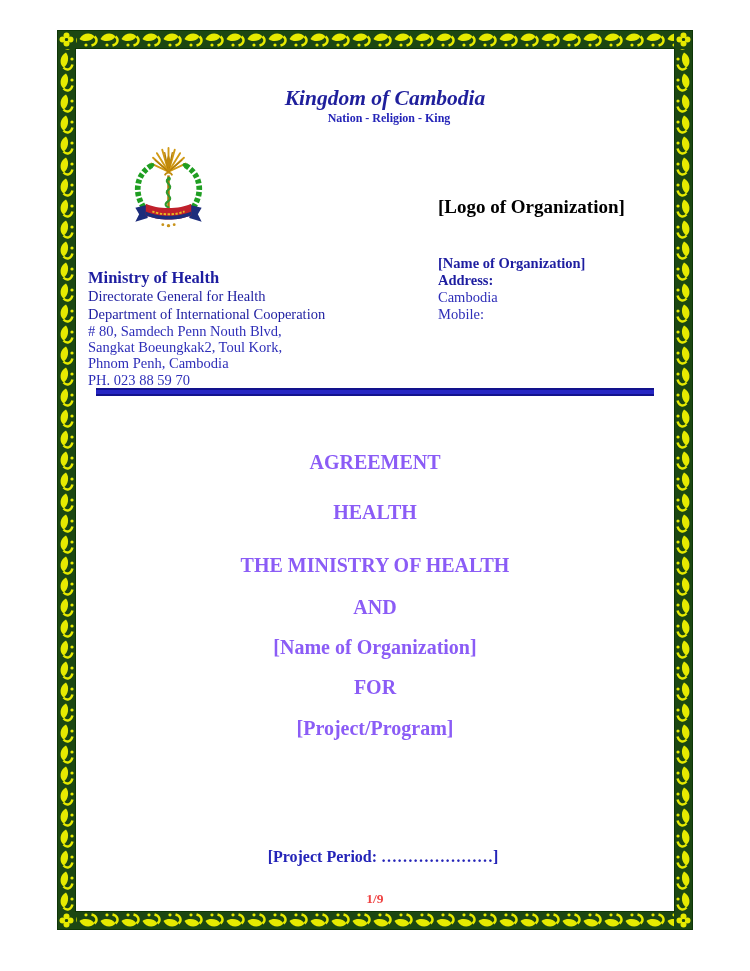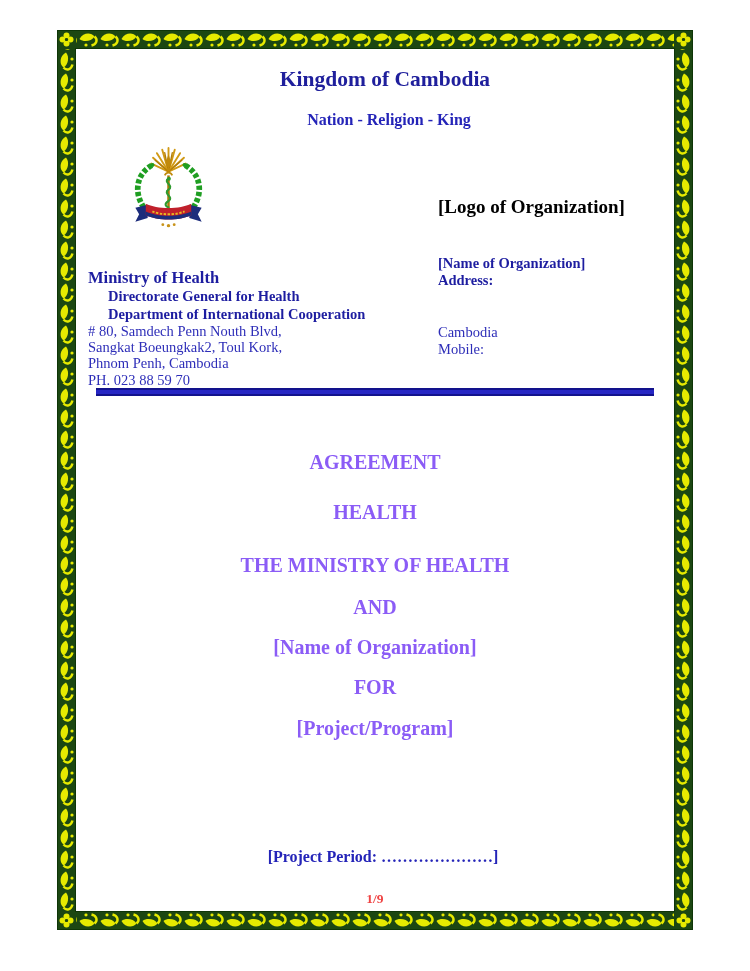--- a/index.html
+++ b/index.html
@@ -1,29 +1,29 @@
 <!DOCTYPE html>
 <html><head>
 <meta charset="utf-8">
 <style>
   html,body{margin:0;padding:0;background:#ffffff;}
   .page{position:relative;width:750px;height:971px;background:#fff;overflow:hidden;
         font-family:"Liberation Serif","DejaVu Serif",serif;}
   .center{position:absolute;left:0;width:750px;text-align:center;box-sizing:border-box;}
-  .kingdom{top:67px;font-size:21.5px;font-weight:bold;color:#1f1f9c;padding-left:20px;}
-  .motto{top:111px;font-size:16px;font-weight:bold;color:#2424b8;padding-left:28px;}
+  .kingdom{top:86px;font-size:21.5px;font-weight:bold;color:#1f1f9c;padding-left:20px;font-style:italic;}
+  .motto{top:111px;font-size:12px;font-weight:bold;color:#2424b8;padding-left:28px;}
   .border-svg{position:absolute;left:57px;top:30px;}
   .logo-svg{position:absolute;left:121px;top:147px;}
   .org-logo-ph{position:absolute;left:438px;top:196px;font-size:19px;font-weight:bold;color:#000000;}
   .moh-block{position:absolute;left:88px;top:235px;font-size:14.5px;color:#2e2eb8;line-height:16.2px;white-space:nowrap;}
   .moh-name{font-size:16.5px;font-weight:bold;color:#1d1da0;line-height:21px;margin-top:32px;}
-  .moh-bold{font-weight:bold;color:#1d1da0;line-height:17.5px;margin-left:20px;}
+  .moh-bold{font-weight:normal;color:#1d1da0;line-height:17.5px;}
   .org-block{position:absolute;left:438px;top:255px;font-size:14.5px;color:#2e2eb8;line-height:17px;white-space:nowrap;}
   .org-bold{font-weight:bold;color:#1d1da0;}
-  .org-gap{margin-top:35px;}
+  .org-gap{}
   .divider{position:absolute;left:96px;top:388px;width:558px;height:4px;background:#2626c4;
            border-top:2px solid #12128c;border-bottom:2px solid #12128c;}
   .heading{position:absolute;left:0;width:750px;text-align:center;font-size:20px;font-weight:bold;color:#8b5cf6;}
   .h0{top:451px}.h1{top:501px}.h2{top:554px}.h3{top:596px}.h4{top:636px}.h5{top:676px}.h6{top:717px}
   .period{top:848px;font-size:16px;font-weight:bold;color:#2424b8;padding-left:16px;}
   .pagenum{top:891px;font-size:13.5px;font-weight:bold;color:#ef4444;}
 </style>
 </head>
 <body>
 

